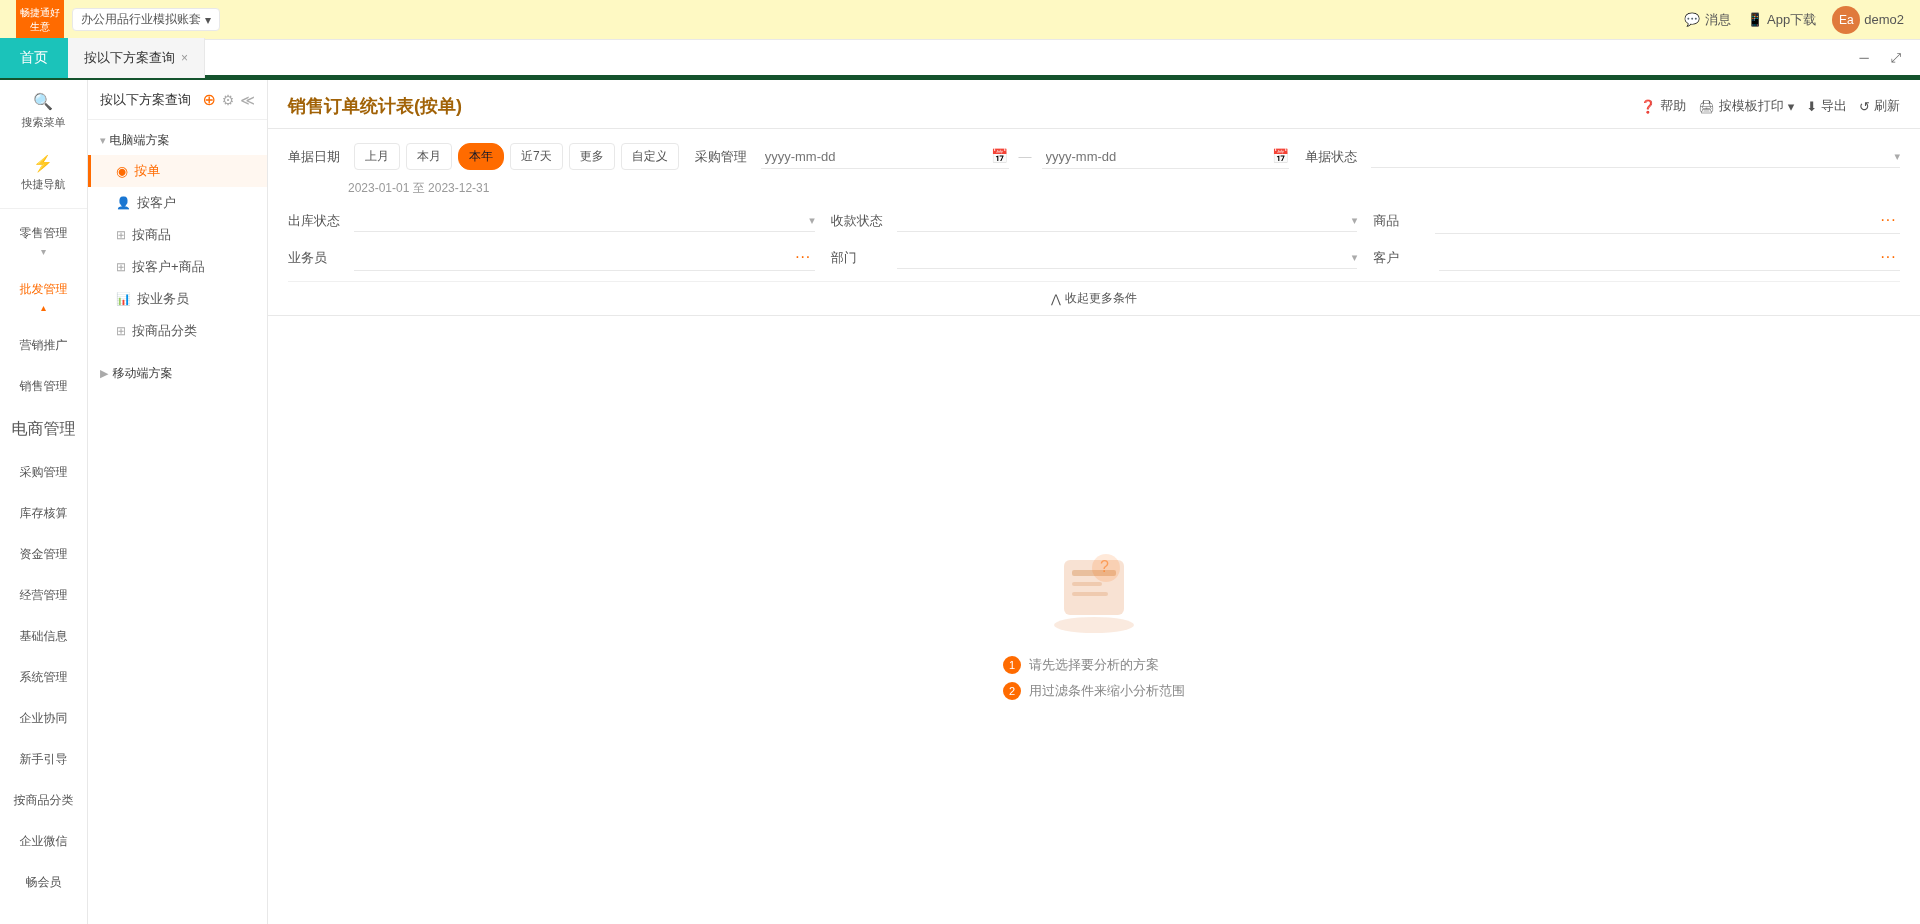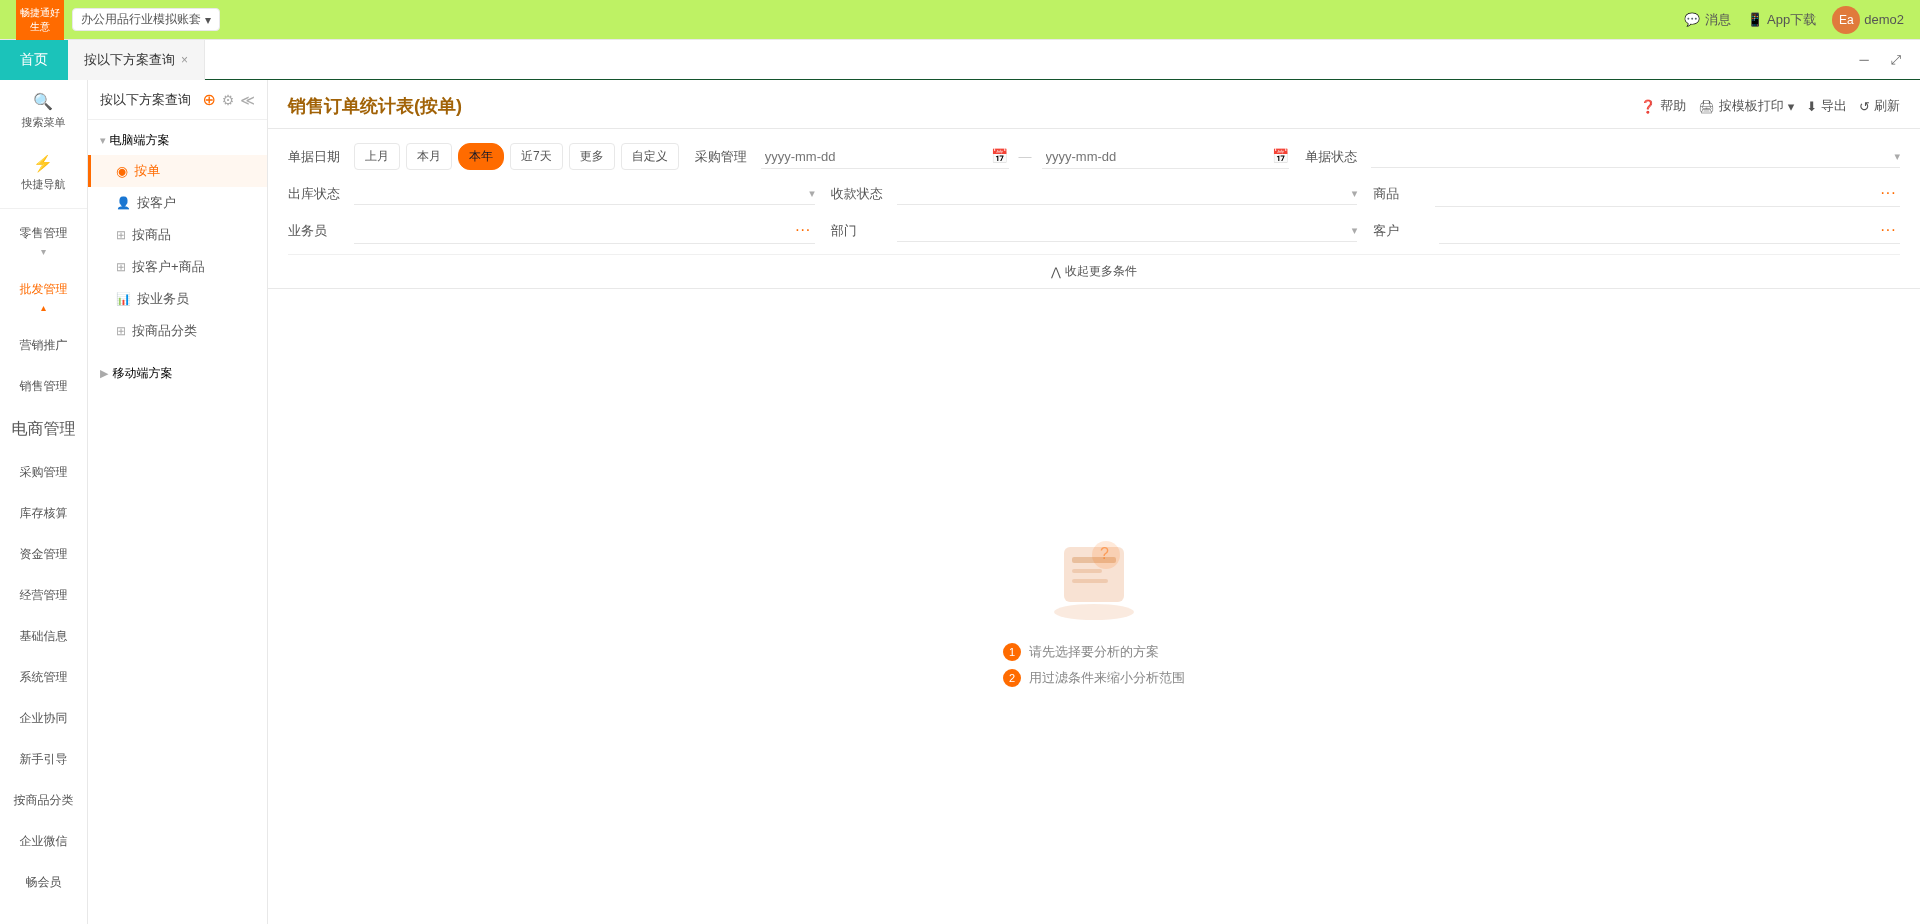--- a/index.html
+++ b/index.html
@@ -1,28 +1,28 @@
 <!DOCTYPE html>
 <html><head>
   <meta charset="utf-8">
   <style>
     * { box-sizing: border-box; margin: 0; padding: 0; }
     body { font-family: 'Microsoft YaHei', Arial, sans-serif; font-size: 13px; color: #333; background: #f0f2f5; display: flex; flex-direction: column; height: 924px; overflow: hidden; }
 
     
-    .topbar { height: 40px; background: #bef264; display: flex; align-items: center; justify-content: space-between; padding: 16px 16px; border-bottom: 1px solid #e8e8e8; flex-shrink: 0; }
+    .topbar { height: 40px; background: #fef9c3; display: flex; align-items: center; justify-content: space-between; padding: 16px 16px; border-bottom: 1px solid #e8e8e8; flex-shrink: 0; }
     .topbar-left { display: flex; align-items: center; gap: 8px; }
     .logo-box { width: 48px; height: 40px; background: #ff6b00; display: flex; align-items: center; justify-content: center; color: #fff; font-size: 11px; text-align: center; flex-shrink: 0; line-height: 1.2; }
     .topbar-right { display: flex; align-items: center; gap: 16px; color: #555; font-size: 13px; }
     .topbar-right-item { display: flex; align-items: center; gap: 4px; cursor: pointer; }
     .avatar { width: 28px; height: 28px; border-radius: 50%; background: #e07a3c; display: flex; align-items: center; justify-content: center; color: #fff; font-size: 12px; }
     .dropdown-btn { display: flex; align-items: center; gap: 4px; cursor: pointer; background: #fff; border: 1px solid #e8e8e8; border-radius: 4px; padding: 2px 8px; font-size: 12px; color: #555; }
 
     
-    .tabbar { height: 40px; background: #fff; display: flex; align-items: center; padding: 0; border-bottom: 1px solid #14532d; flex-shrink: 0; }
+    .tabbar { height: 40px; background: #fff; display: flex; align-items: center; padding: 0; border-bottom: 5px solid #14532d; flex-shrink: 0; }
     .tab-home { padding: 0 20px; height: 40px; display: flex; align-items: center; color: #fff; background: #1bc3ba; font-size: 14px; cursor: pointer; }
     .tab-item { padding: 0 16px; height: 40px; display: flex; align-items: center; color: #333; background: #fff; font-size: 13px; cursor: pointer; border-right: 1px solid #e8e8e8; gap: 6px; }
     .tab-item.active { background: #f5f5f5; }
     .tab-close { color: #999; font-size: 12px; cursor: pointer; }
     .tab-spacer { flex: 1; }
     .tab-actions { display: flex; align-items: center; padding: 0 12px; gap: 8px; }
     .tab-action-btn { width: 24px; height: 24px; display: flex; align-items: center; justify-content: center; cursor: pointer; color: #666; }
 
     
     .main-layout { display: flex; flex: 1; overflow: hidden; }
@@ -37,21 +37,21 @@
     
     .left-panel { width: 180px; background: #fff; border-right: 1px solid #e8e8e8; flex-shrink: 0; overflow-y: auto; }
     .left-panel-header { padding: 10px 12px; display: flex; align-items: center; justify-content: space-between; border-bottom: 1px solid #f0f0f0; }
     .left-panel-title { font-size: 13px; color: #333; }
     .left-panel-actions { display: flex; align-items: center; gap: 6px; color: #aaa; }
     .left-panel-actions span { cursor: pointer; font-size: 14px; }
     .scheme-group { padding: 6px 0; }
     .scheme-group-header { padding: 6px 12px; display: flex; align-items: center; gap: 4px; font-size: 13px; color: #555; cursor: pointer; }
     .scheme-item { padding: 7px 12px 7px 28px; font-size: 13px; color: #555; cursor: pointer; display: flex; align-items: center; gap: 6px; }
     .scheme-item.active { color: #ff6b00; background: #fff7f0; border-left: 3px solid #ff6b00; padding-left: 25px; }
-    .scheme-group-label { font-size: 12px; color: #000000; }
+    .scheme-group-label { font-size: 12px; color: #404040; }
 
     
     .content { flex: 1; display: flex; flex-direction: column; overflow: hidden; background: #f5f5f5; }
 
     
     .page-header { background: #fff; padding: 14px 20px 10px; border-bottom: 1px solid #e8e8e8; display: flex; align-items: center; justify-content: space-between; flex-shrink: 0; }
     .page-title { font-size: 18px; font-weight: bold; color: #a16207; }
     .page-header-actions { display: flex; align-items: center; gap: 12px; }
     .header-action { display: flex; align-items: center; gap: 4px; color: #555; cursor: pointer; font-size: 13px; }
     .filter-row { display: flex; align-items: center; gap: 16px; margin-bottom: 10px; flex-wrap: wrap; }
@@ -287,20 +287,23 @@
 
           <div style="display:flex;align-items:center;gap:6px;flex:1;">
             <span class="filter-label">单据状态</span>
             <div style="display:flex;align-items:center;border-bottom:1px solid #e8e8e8;flex:1;padding:4px 0;cursor:pointer;">
               <span style="flex:1;color:#bbb;font-size:13px;"></span>
               <span style="color:#aaa;font-size:11px;">▾</span>
             </div>
           </div>
         </div>
 
+        <div style="margin-bottom:10px;padding-left:60px;">
+          <span style="font-size:12px;color:#999;">2023-01-01 至 2023-12-31</span>
+        </div>
 
         <div class="filter-row">
           <div style="display:flex;align-items:center;gap:6px;flex:1;">
             <span class="filter-label">出库状态</span>
             <div style="display:flex;align-items:center;border-bottom:1px solid #e8e8e8;flex:1;padding:4px 0;cursor:pointer;">
               <span style="flex:1;color:#bbb;font-size:13px;"></span>
               <span style="color:#aaa;font-size:11px;">▾</span>
             </div>
           </div>
           <div style="display:flex;align-items:center;gap:6px;flex:1;">

